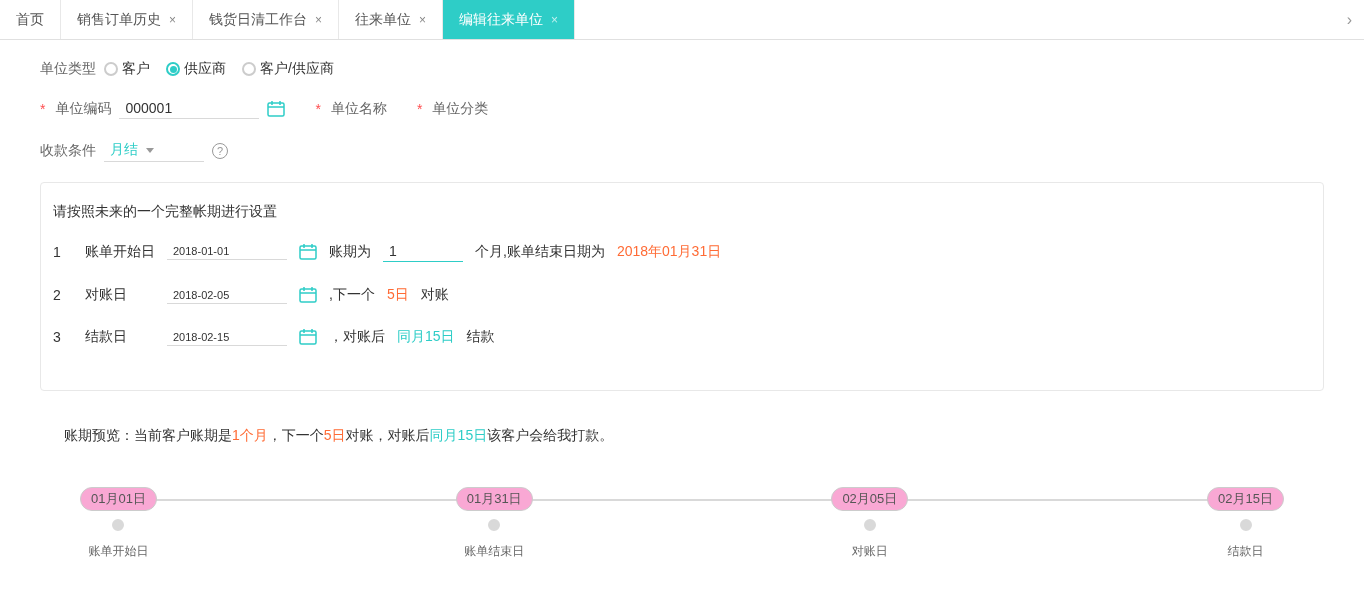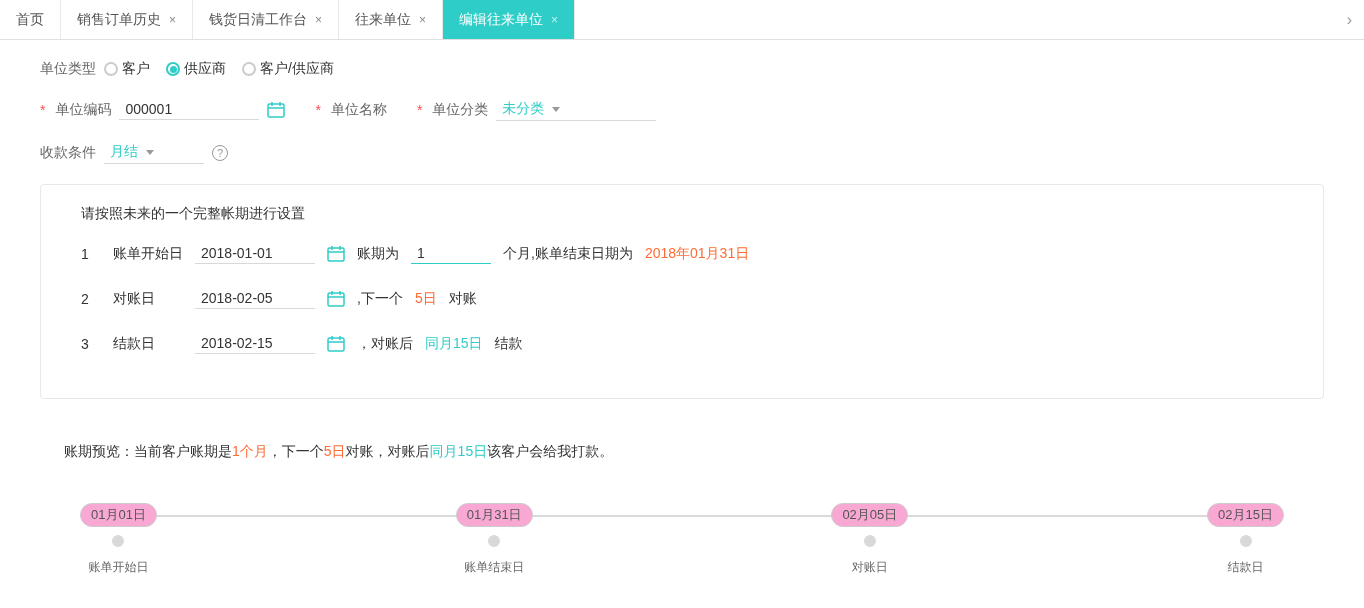--- a/index.html
+++ b/index.html
@@ -150,22 +150,22 @@
       display: inline-flex;
       align-items: center;
       justify-content: center;
       cursor: pointer;
     }
 
     
     .settings-panel {
       border: 1px solid #e8e8e8;
       border-radius: 4px;
-      padding: 20px 40px;
-      margin-bottom: 28px;
+      padding: 20px 12px;
+      margin-bottom: 20px;
     }
     .panel-title {
       color: #333;
       font-size: 14px;
       margin-bottom: 20px;
     }
 
     
     .setting-row {
       display: flex;
@@ -182,21 +182,21 @@
     .row-name {
       width: 70px;
       color: #333;
       flex-shrink: 0;
     }
     .date-input {
       border: none;
       border-bottom: 1px solid #d9d9d9;
       outline: none;
       padding: 2px 6px;
-      font-size: 14px;
+      font-size: 11px;
       color: #333;
       background: transparent;
       width: 120px;
     }
     .month-input {
       border: none;
       border-bottom: 1px solid #2ecdc7;
       outline: none;
       padding: 2px 6px;
       font-size: 14px;
@@ -336,24 +336,20 @@
         <line x1="13" y1="1" x2="13" y2="5" stroke="#2ecdc7" stroke-width="1.5"></line>
       </svg>
     </div>
     <div class="form-field">
       <span class="required-mark">*</span>
       <span class="field-label">单位名称</span>
     </div>
     <div class="form-field">
       <span class="required-mark">*</span>
       <span class="field-label">单位分类</span>
-      <div class="select-field" style="min-width:160px;">
-        <span class="select-value">未分类</span>
-        <span class="dropdown-arrow-icon"></span>
-      </div>
     </div>
   </div>
 
   <div class="form-row">
     <div class="form-field">
       <span class="field-label">收款条件</span>
       <div class="select-field" style="min-width:100px;">
         <span class="select-value">月结</span>
         <span class="dropdown-arrow-icon"></span>
       </div>

